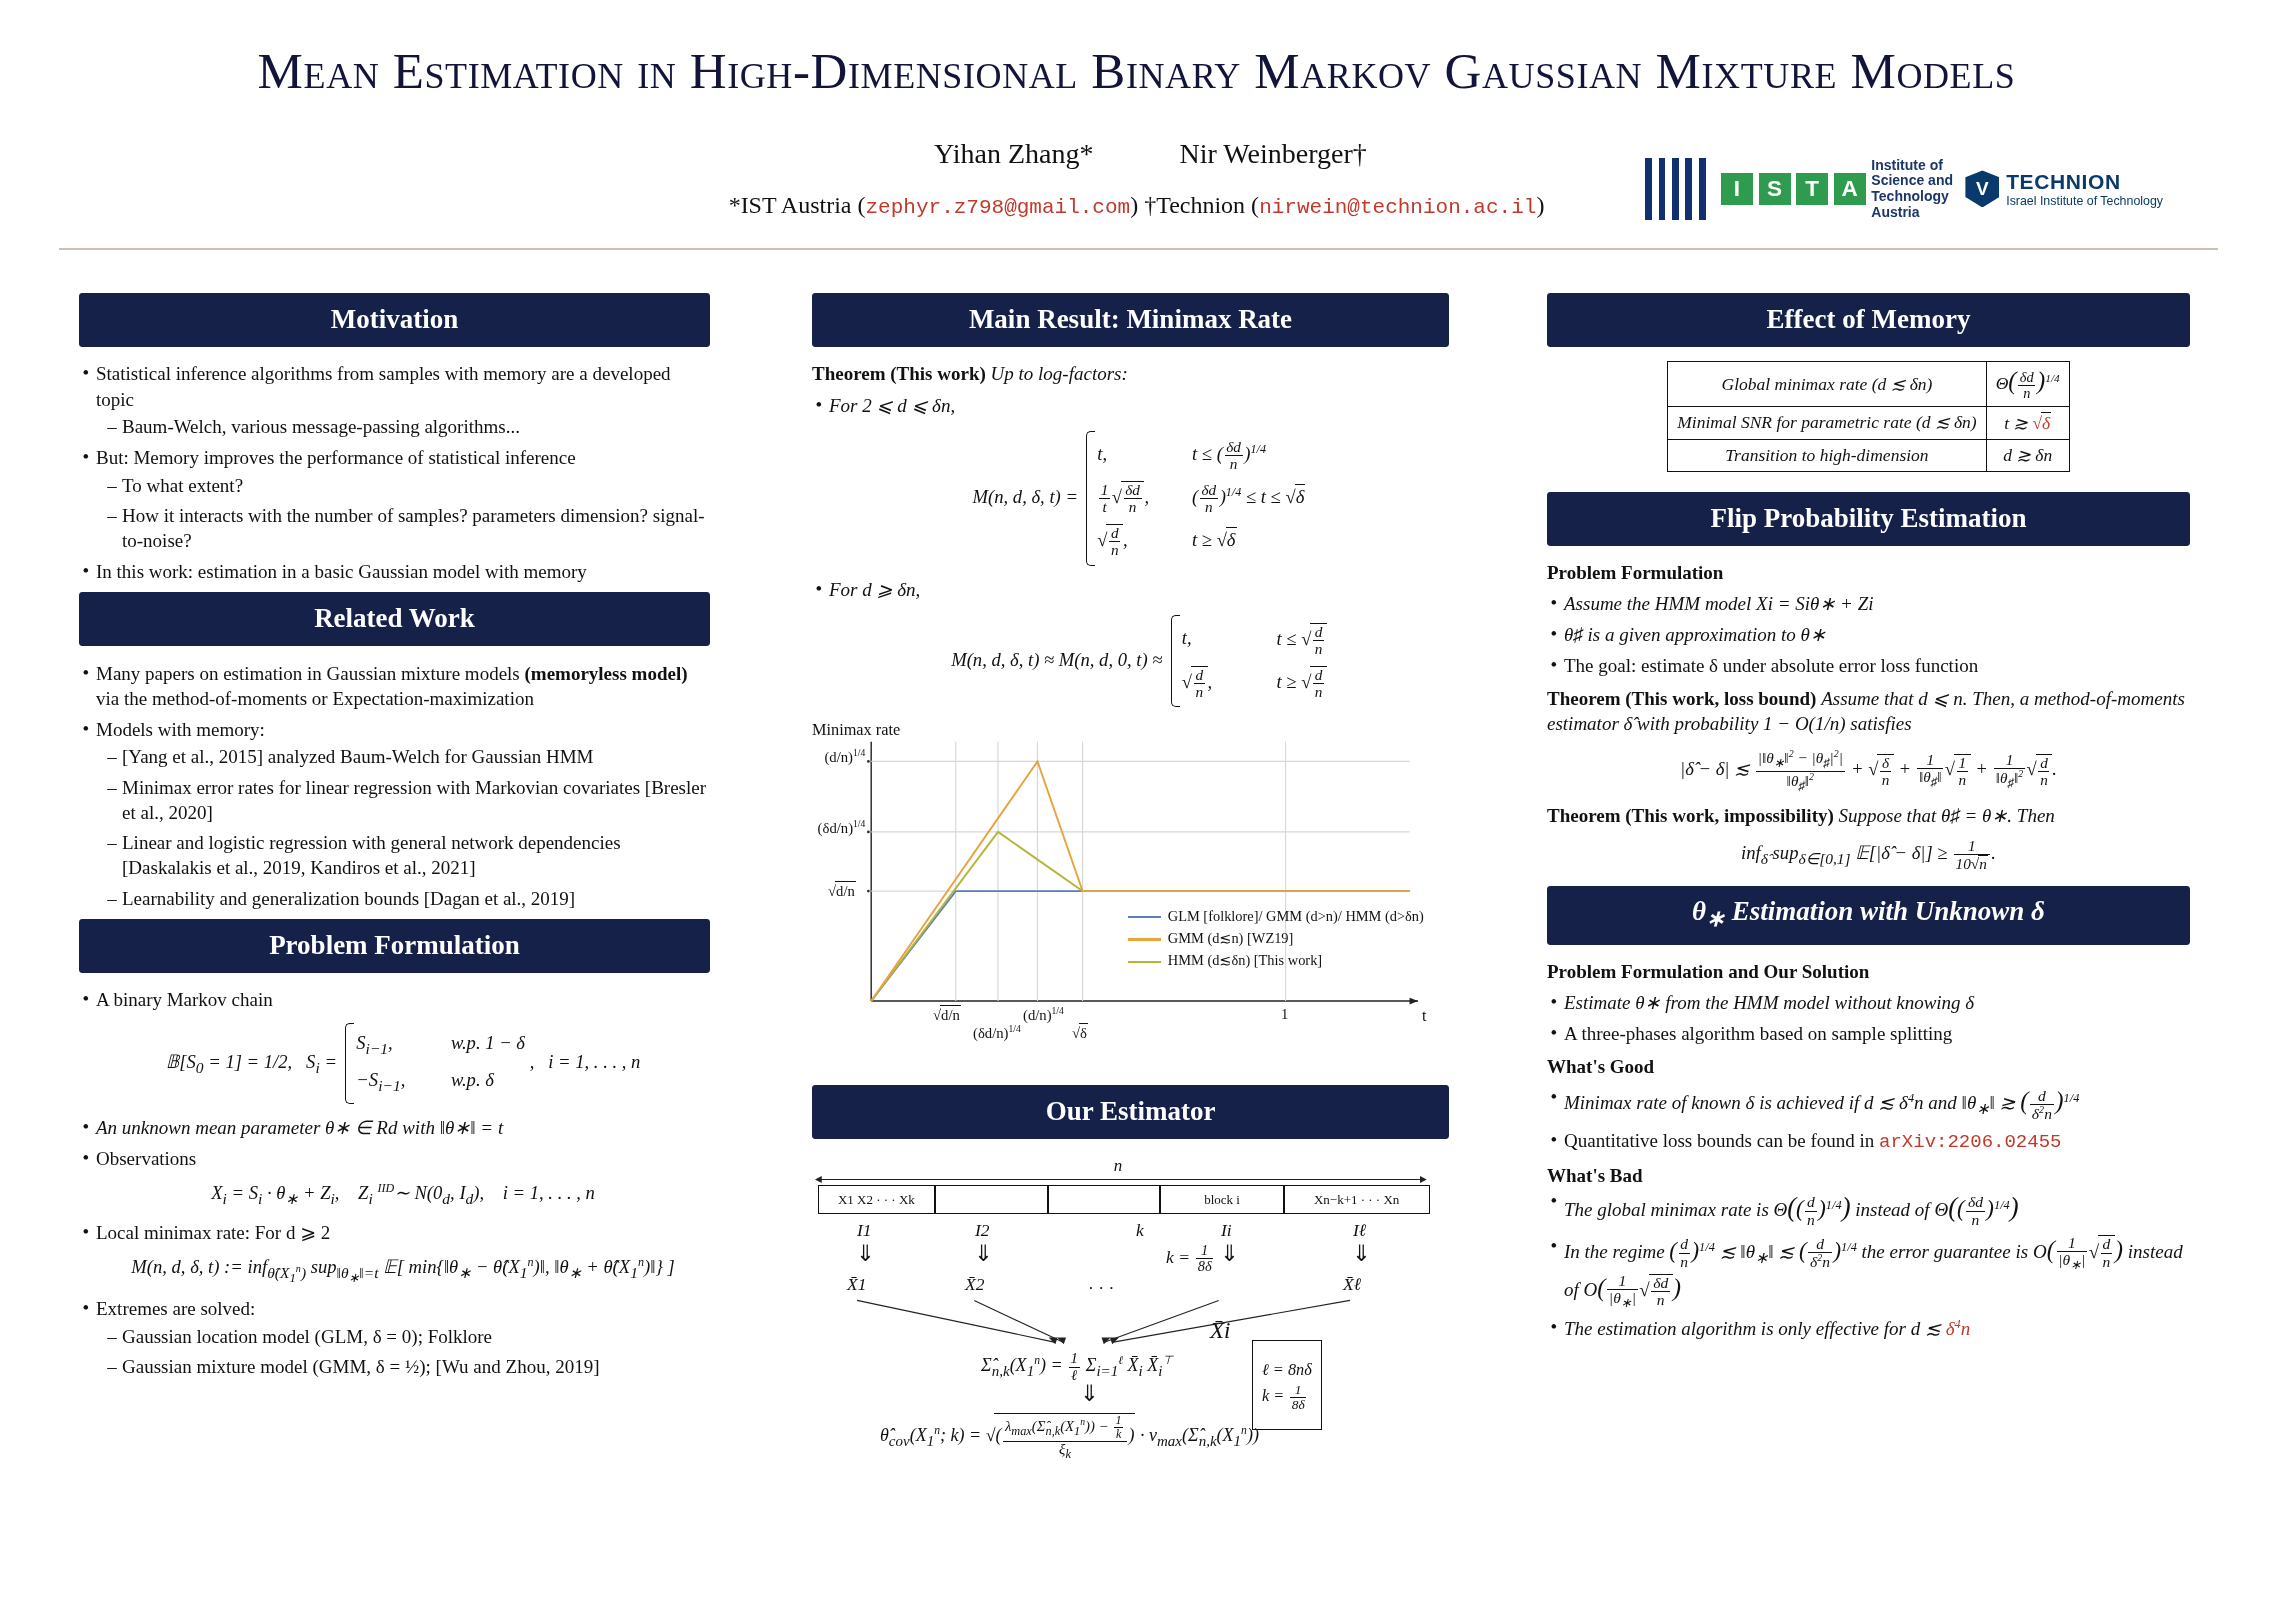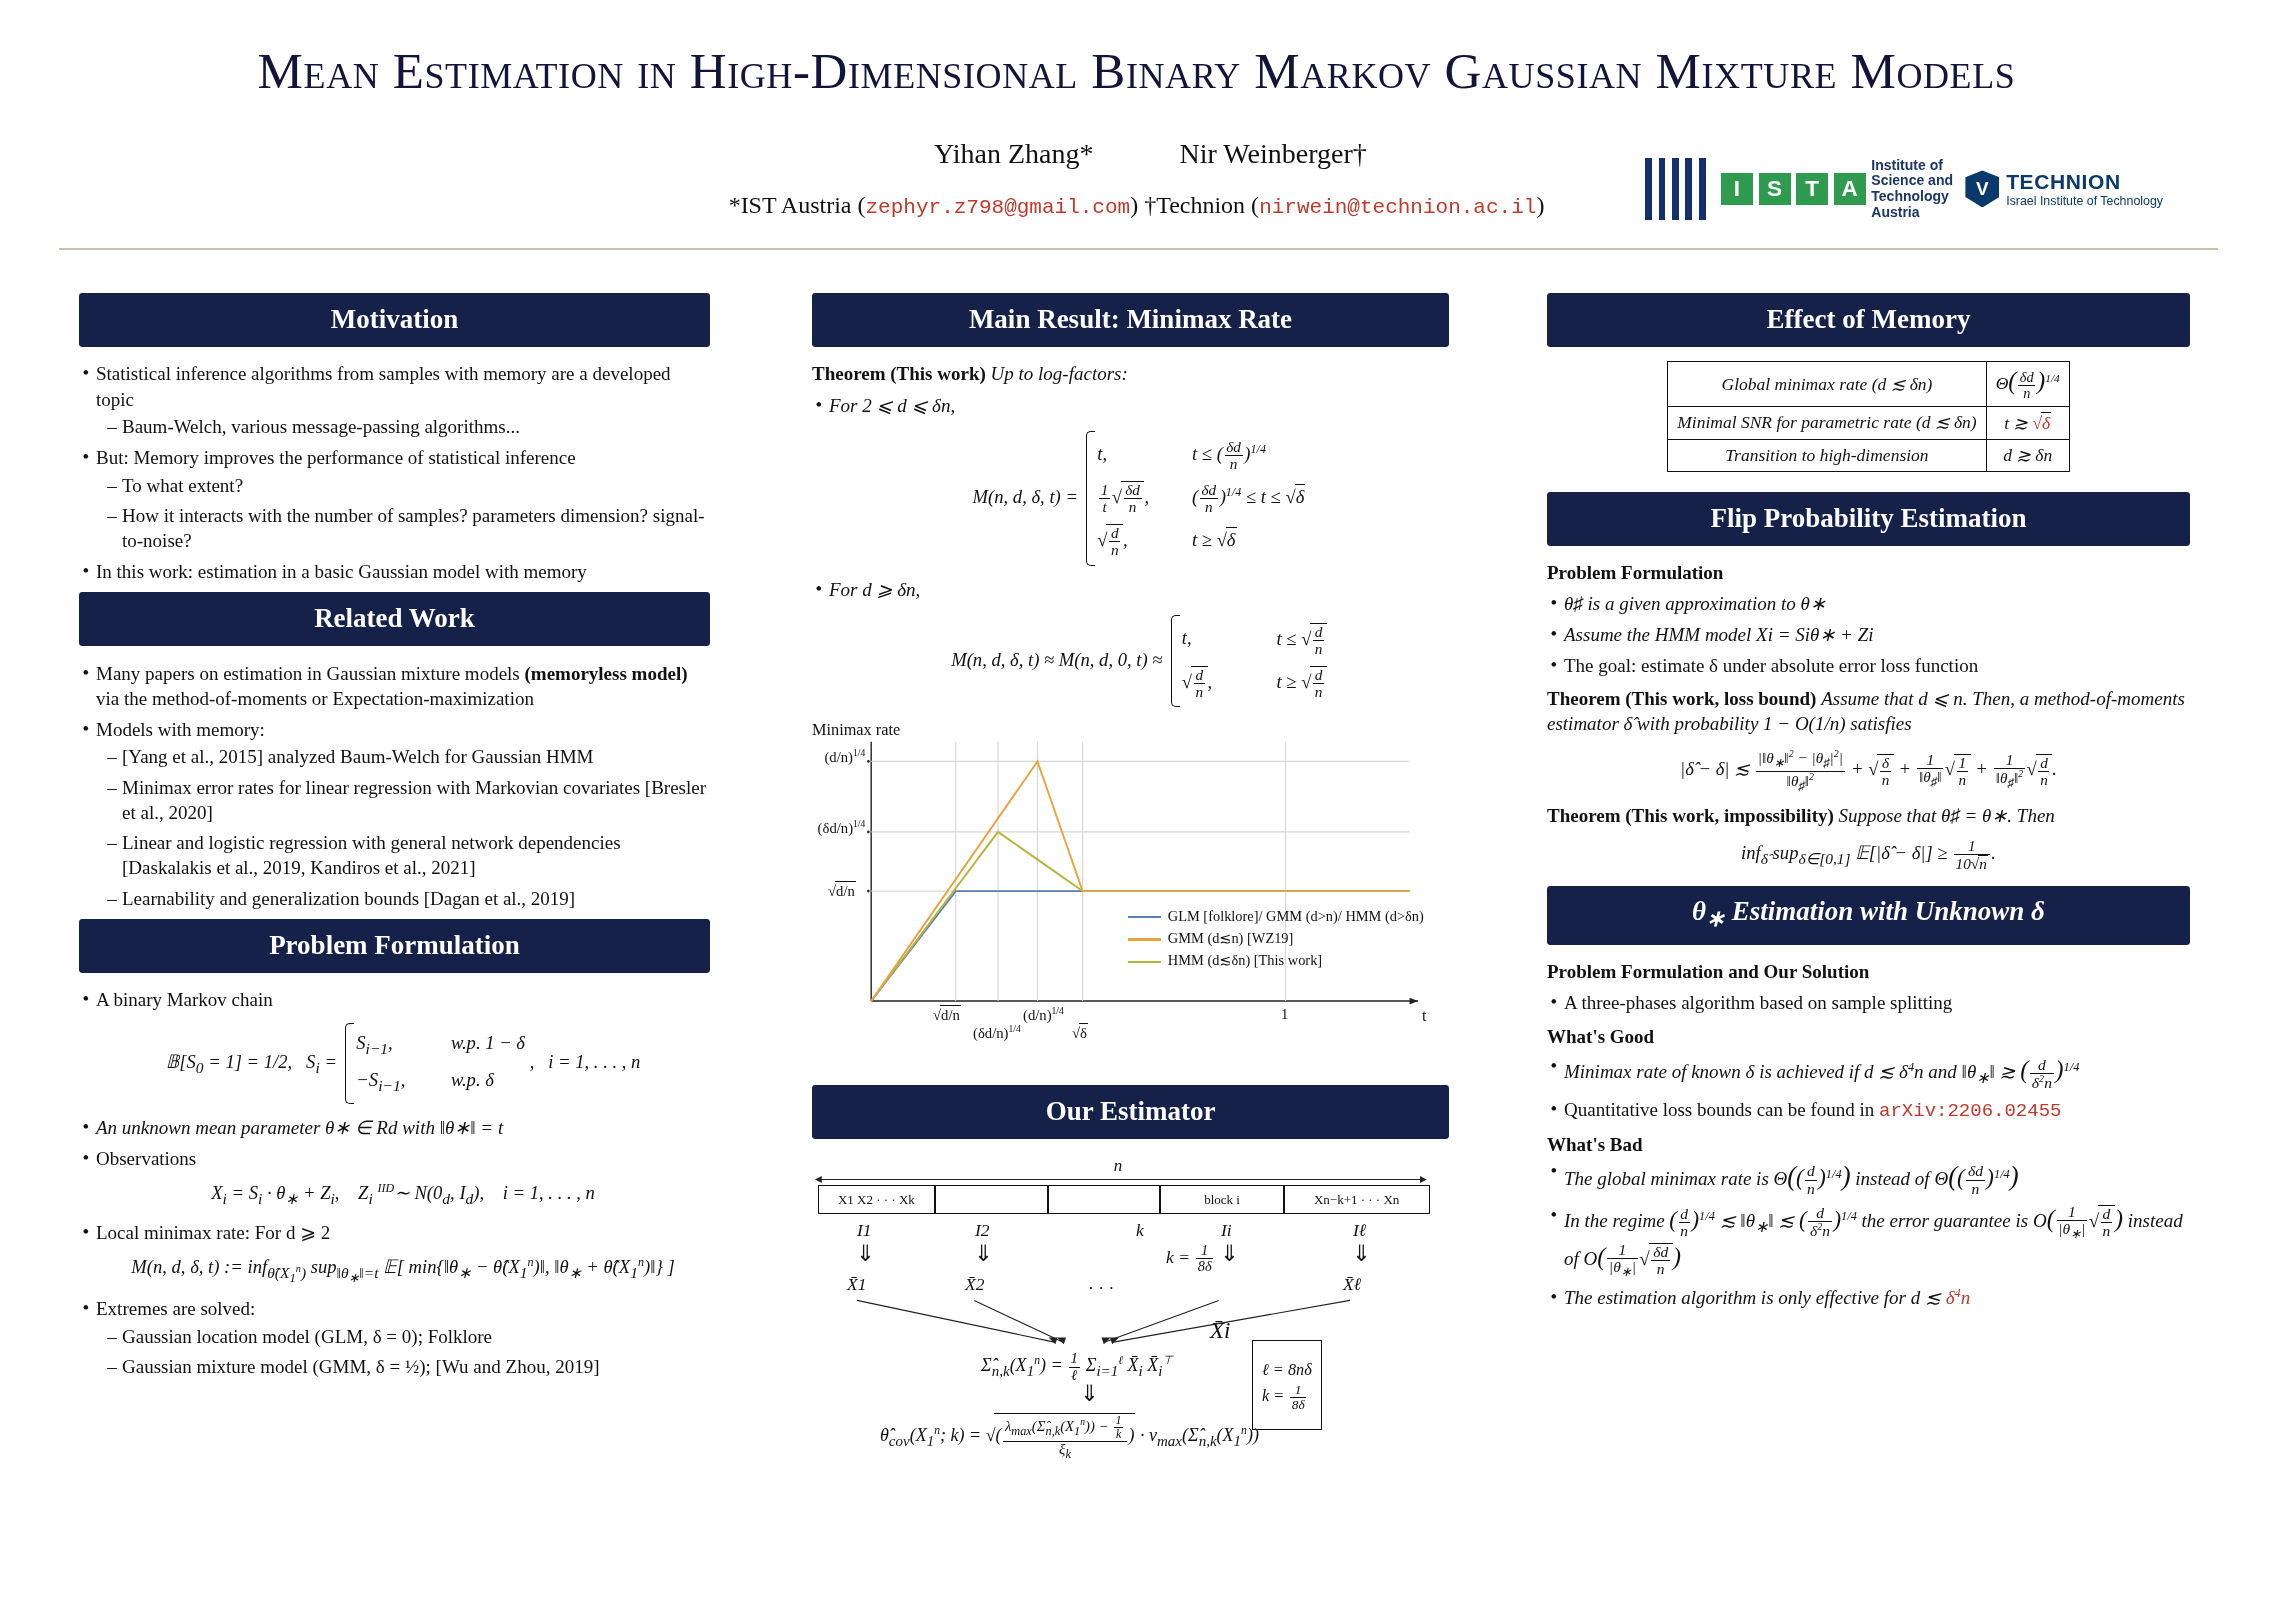--- a/index.html
+++ b/index.html
@@ -363,22 +363,22 @@
         <td class="c"><span class="math">d ≳ δn</span></td>
       </tr>
     </tbody>
       </table>
 
     <div class="bar" style="margin-top:20px;">Flip Probability Estimation</div>
 
     <div class="blk">
       <div class="bold">Problem Formulation</div>
       <ul class="b" style="margin-top:5.6px;">
+        <li><span class="math">Assume the HMM model Xi = Siθ∗ + Zi</span></li>
         <li><span class="math">θ♯ is a given approximation to θ∗</span></li>
-        <li><span class="math">Assume the HMM model Xi = Siθ∗ + Zi</span></li>
         <li><span>The goal: estimate δ under absolute error loss function</span></li>
       </ul>
       <div>
         <span class="bold">Theorem (This work, loss bound)</span>
         <span class="it">Assume that d ⩽ n. Then, a method-of-moments estimator δ̂ with probability 1 − O(1/n) satisfies</span>
       </div>
       <div class="eq" style="margin-top:12.4px;">
         <span class="math">|δ̂ − δ| ≲ <span class="frac"><span class="n">|‖θ<sub>∗</sub>‖<sup>2</sup> − |θ<sub>♯</sub>|<sup>2</sup>|</span><span class="dn">‖θ<sub>♯</sub>‖<sup>2</sup></span></span> + √<span class="sq"><span class="frac"><span class="n">δ</span><span class="dn">n</span></span></span> + <span class="frac"><span class="n">1</span><span class="dn">‖θ<sub>♯</sub>‖</span></span>√<span class="sq"><span class="frac"><span class="n">1</span><span class="dn">n</span></span></span> + <span class="frac"><span class="n">1</span><span class="dn">‖θ<sub>♯</sub>‖<sup>2</sup></span></span>√<span class="sq"><span class="frac"><span class="n">d</span><span class="dn">n</span></span></span>.</span>
       </div>
       <div>
@@ -390,20 +390,21 @@
       </div>
     </div>
 
     <div class="bar ital" style="margin-top:13.5px;">
       <span class="math">θ<sub>∗</sub></span> Estimation with <span class="it">Unknown</span> <span class="math">δ</span>
     </div>
 
     <div class="blk">
       <div class="bold">Problem Formulation and Our Solution</div>
       <ul class="b" style="margin-top:5.6px;">
+        <li><span class="math">Estimate θ∗ from the HMM model without knowing δ</span></li>
         <li><span>A three-phases algorithm based on sample splitting</span></li>
       </ul>
       <div class="bold">What's Good</div>
       <ul class="b" style="margin-top:5.6px;">
         <li><span class="math">Minimax rate of <span class="it">known</span> δ is achieved if d ≲ δ<sup>4</sup>n and ‖θ<sub>∗</sub>‖ ≳ <span style="font-size:1.3em;">(</span><span class="frac"><span class="n">d</span><span class="dn">δ<sup>2</sup>n</span></span><span style="font-size:1.3em;">)</span><sup>1/4</sup></span></li>
         <li>Quantitative loss bounds can be found in <span class="linkmono">arXiv:2206.02455</span></li>
       </ul>
       <div class="bold">What's Bad</div>
       <ul class="b" style="margin-top:1px;">
         <li><span class="math">The global minimax rate is Θ<span style="font-size:1.4em;">(</span><span style="font-size:1.2em;">(</span><span class="frac"><span class="n">d</span><span class="dn">n</span></span><span style="font-size:1.2em;">)</span><sup>1/4</sup><span style="font-size:1.4em;">)</span> instead of Θ<span style="font-size:1.4em;">(</span><span style="font-size:1.2em;">(</span><span class="frac"><span class="n">δd</span><span class="dn">n</span></span><span style="font-size:1.2em;">)</span><sup>1/4</sup><span style="font-size:1.4em;">)</span></span></li>

